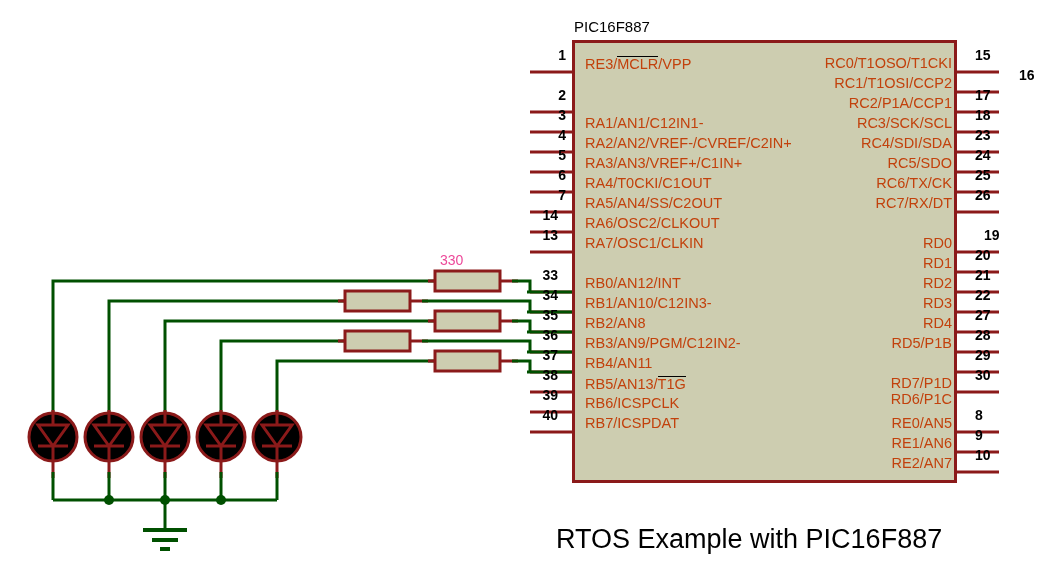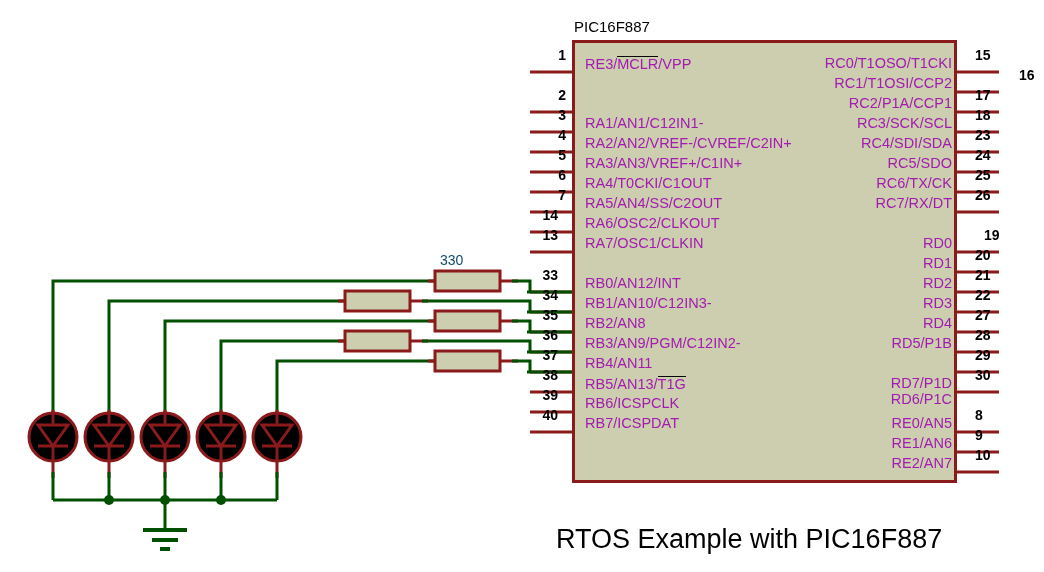--- a/index.html
+++ b/index.html
@@ -13,41 +13,41 @@
   #ic-body{
     left:572px;top:40px;width:385px;height:443px;
     background:#cdcdb0;border:3px solid #8b1a1a;box-sizing:border-box;
   }
   #ic-label{
     left:574px;top:18px;font-size:15px;color:#000;white-space:nowrap;
   }
 
   
   .pin-txt{
-    font-size:14.5px;color:#a21caf;white-space:nowrap;line-height:1;
+    font-size:14.5px;color:#c2410c;white-space:nowrap;line-height:1;
   }
   .pin-txt.left{left:585px;text-align:left;}
   .pin-txt.right{right:92px;text-align:right;}
   .ovl{border-top:1.5px solid #000;display:inline-block;line-height:1;padding-top:0px;}
 
   
   .pin-num{
     font-size:14px;font-weight:bold;color:#000;line-height:1;white-space:nowrap;
   }
   .pin-num.left{width:26px;text-align:right;}
   .pin-num.right{width:26px;text-align:left;}
 
   
   #title{
     left:556px;top:524px;font-size:27px;color:#000;white-space:nowrap;
     font-family:"Liberation Sans","DejaVu Sans",sans-serif;
   }
 
   
-  .res-label{font-size:14px;color:#0c4a6e;white-space:nowrap;}
+  .res-label{font-size:14px;color:#ec4899;white-space:nowrap;}
 
   svg{position:absolute;left:0;top:0;}
 </style>
 </head>
 <body>
 
 <div id="canvas">
 
   <svg width="1044" height="572">
     <defs></defs>

